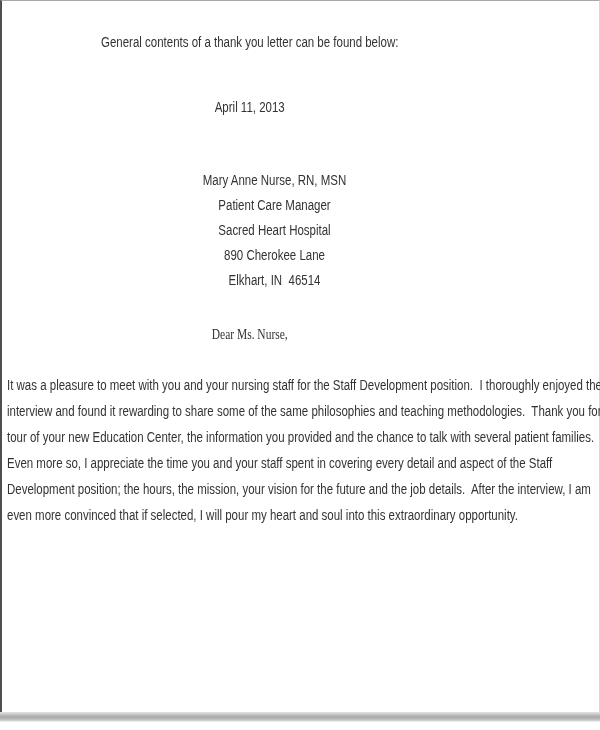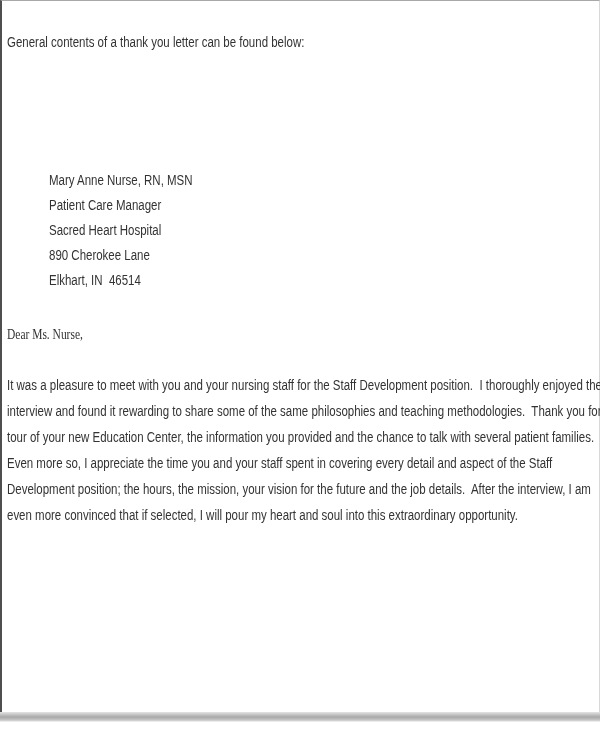--- a/index.html
+++ b/index.html
@@ -24,20 +24,21 @@
     box-sizing: border-box;
     background: #ffffff;
     border-top: 1px solid #a8a8a8;
     border-left: 2px solid #4f4f4f;
     border-right: 1px solid #d8d8d8;
   }
   .block {
     position: absolute;
     left: 5px;
     right: 0;
+    text-align: center;
   }
   .line {
     white-space: pre;
     font-size: 14px;
     font-weight: 400;
     color: #333333;
     transform: scaleX(0.82);
     transform-origin: 0 0;
     line-height: 26px;
     height: 26px;
@@ -72,20 +73,23 @@
 </head>
 <body>
 
 <div class="screenshot">
   <div class="content">
 
     <div class="block" style="top:28px;">
       <div class="line">General contents of a thank you letter can be found below:</div>
     </div>
 
+    <div class="block" style="top:93px;">
+      <div class="line">April 11, 2013</div>
+    </div>
 
     <div class="block addr" style="top:167px;margin-left:42px;">
       <div class="line">Mary Anne Nurse, RN, MSN</div>
       <div class="line">Patient Care Manager</div>
       <div class="line">Sacred Heart Hospital</div>
       <div class="line">890 Cherokee Lane</div>
       <div class="line">Elkhart, IN  46514</div>
     </div>
 
     <div class="block" style="top:321px;font-family:Liberation Serif, serif;">

